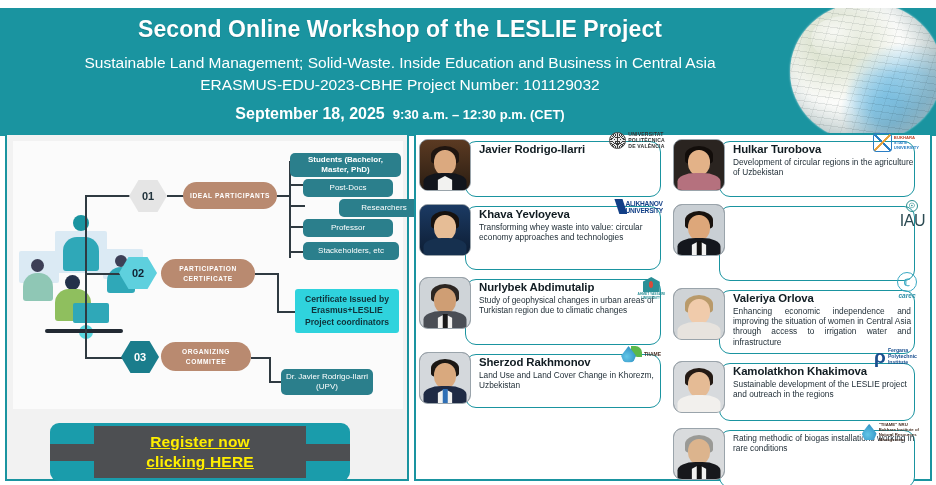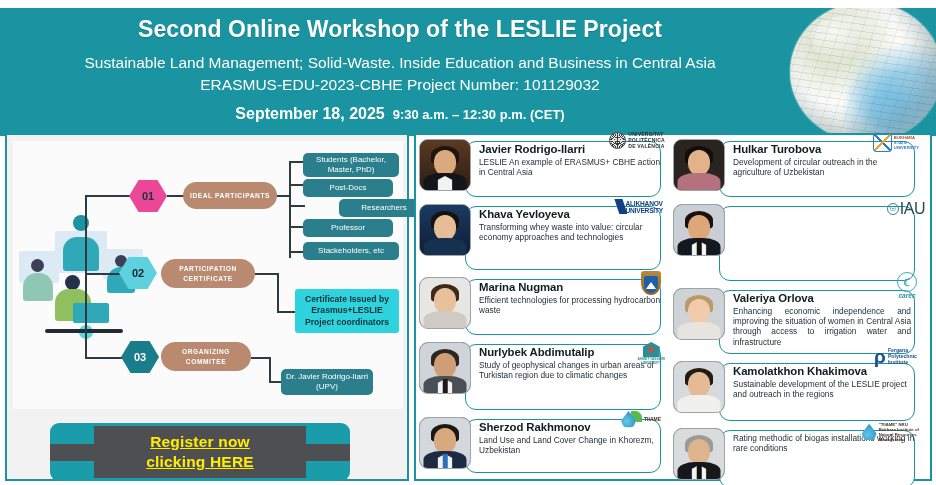--- a/index.html
+++ b/index.html
@@ -115,21 +115,21 @@
   .wire-v { width: 2px; }
   .wire-h { height: 2px; }
 
   .hexnum {
     position: absolute;
     width: 38px; height: 34px;
     display: flex; align-items: center; justify-content: center;
     font-size: 11px; font-weight: bold; color: #21333c;
     clip-path: polygon(25% 3%, 75% 3%, 100% 50%, 75% 97%, 25% 97%, 0% 50%);
   }
-  .hex-1 { background: #ec4899; }
+  .hex-1 { background: #e5e5e5; }
   .hex-2 { background: #5ed0de; color: #123; }
   .hex-3 { background: #1a7d8c; color: #ffffff; }
 
   .pill {
     position: absolute;
     background: #b98a70;
     color: #ffffff;
     border-radius: 16px;
     display: flex; flex-direction: column;
     align-items: center; justify-content: center;
@@ -410,21 +410,21 @@
       <div class="pill" style="left:170px;top:41px;width:94px;height:27px;">IDEAL PARTICIPANTS</div>
 
       <div class="wire wire-h" style="left:264px;top:54px;width:12px;"></div>
       <div class="wire wire-v" style="left:276px;top:20px;height:97px;"></div>
       <div class="wire wire-h" style="left:276px;top:20px;width:16px;"></div>
       <div class="wire wire-h" style="left:276px;top:43px;width:16px;"></div>
       <div class="wire wire-h" style="left:276px;top:64px;width:16px;"></div>
       <div class="wire wire-h" style="left:276px;top:85px;width:16px;"></div>
       <div class="wire wire-h" style="left:276px;top:110px;width:16px;"></div>
 
-      <div class="tealbox" style="left:290px;top:12px;width:96px;height:24px;">Students (Bachelor, Master, PhD)</div>
+      <div class="tealbox" style="left:277px;top:12px;width:111px;height:24px;font-weight:bold;">Students (Bachelor, Master, PhD)</div>
       <div class="tealbox" style="left:290px;top:38px;width:90px;height:18px;">Post-Docs</div>
       <div class="tealbox" style="left:290px;top:58px;width:90px;height:18px;margin-left:36px;">Researchers</div>
       <div class="tealbox" style="left:290px;top:78px;width:90px;height:18px;">Professor</div>
       <div class="tealbox" style="left:290px;top:101px;width:96px;height:18px;">Stackeholders, etc</div>
 
       <div class="hexnum hex-2" style="left:106px;top:115px;">02</div>
       <div class="pill" style="left:148px;top:118px;width:94px;height:29px;" style2="">PARTICIPATION
 CERTIFICATE</div>
       <div class="wire wire-h" style="left:242px;top:132px;width:22px;"></div>
       <div class="wire wire-v" style="left:264px;top:132px;height:38px;"></div>
@@ -459,21 +459,20 @@
         <div class="card-box"></div>
         <div class="photo">
           <div class="bg" style="background:linear-gradient(#5b3a22,#2a1d12);"></div>
           <div class="hair" style="background:#1f1510;"></div>
           <div class="head" style="background:#dba97f;"></div>
           <div class="torso" style="background:#12151c;"></div>
           <div class="shirt"></div>
         </div>
         <div class="card-text">
           <div class="sp-name">Javier Rodrigo-Ilarri</div>
-          <div class="sp-topic">LESLIE An example of ERASMUS+ CBHE action in Central Asia</div>
         </div>
         <div class="logo" style="right:2px;top:-6px;">
           <div class="upv-seal"></div>
           <div class="upv-txt">
             <div>UNIVERSITAT</div>
             <div>POLITÈCNICA</div>
             <div>DE  VALÈNCIA</div>
           </div>
         </div>
       </div>
@@ -492,40 +491,20 @@
         </div>
         <div class="logo" style="right:4px;top:-3px;">
           <div class="ulikh-mark"></div>
           <div class="ulikh-txt">
             <div>ALIKHANOV</div>
             <div>UNIVERSITY</div>
           </div>
         </div>
       </div>
 
-      <div class="card" style="height:62px;">
-        <div class="card-box"></div>
-        <div class="photo">
-          <div class="bg" style="background:#e8e6e2;"></div>
-          <div class="hair" style="background:#3a2a1c;"></div>
-          <div class="head" style="background:#e8c19b;"></div>
-          <div class="torso" style="background:#cfcac3;"></div>
-        </div>
-        <div class="card-text">
-          <div class="sp-name">Marina Nugman</div>
-          <div class="sp-topic">Efficient technologies for processing hydrocarbon waste</div>
-        </div>
-        <div class="logo" style="right:6px;top:-4px;">
-          <div class="shield">
-            <div class="shield-in">
-              <div class="shield-peak"></div>
-            </div>
-          </div>
-        </div>
-      </div>
 
       <div class="card" style="height:72px;">
         <div class="card-box"></div>
         <div class="photo">
           <div class="bg" style="background:#cfd4d8;"></div>
           <div class="hair" style="background:#2c2622;"></div>
           <div class="head" style="background:#cf9e74;"></div>
           <div class="torso" style="background:#4a4e55;"></div>
           <div class="shirt"></div>
           <div class="tie" style="background:#1a1a1a;"></div>
@@ -572,21 +551,21 @@
       <div class="card" style="height:62px;">
         <div class="card-box"></div>
         <div class="photo">
           <div class="bg" style="background:#2a2420;"></div>
           <div class="hair" style="background:#120d0a;"></div>
           <div class="head" style="background:#e3b288;"></div>
           <div class="torso" style="background:#b5717e;"></div>
         </div>
         <div class="card-text">
           <div class="sp-name">Hulkar Turobova</div>
-          <div class="sp-topic">Development of circular outreach in the agriculture of Uzbekistan</div>
+          <div class="sp-topic">Development of circular regions in the agriculture of Uzbekistan</div>
         </div>
         <div class="logo" style="right:2px;top:-4px;">
           <div class="bsu-mark"></div>
           <div class="bsu-txt">
             <div>BUKHARA</div>
             <div style="color:#2a7ec4">STATE</div>
             <div style="color:#2a7ec4">UNIVERSITY</div>
           </div>
         </div>
       </div>
@@ -594,21 +573,21 @@
       <div class="card" style="height:81px;">
         <div class="card-box"></div>
         <div class="photo">
           <div class="bg" style="background:#c9cfd4;"></div>
           <div class="hair" style="background:#18120e;"></div>
           <div class="head" style="background:#dda77a;"></div>
           <div class="torso" style="background:#14171d;"></div>
           <div class="shirt"></div>
           <div class="tie" style="background:#111;"></div>
         </div>
-        <div class="logo" style="right:-4px;top:-2px;">
+        <div class="logo" style="right:-4px;top:-2px;flex-direction:column;">
           <div class="iau-circ">☉</div>
           <div class="iau-txt">IAU</div>
         </div>
       </div>
 
       <div class="card" style="height:70px;">
         <div class="card-box"></div>
         <div class="photo">
           <div class="bg" style="background:#cfd3d6;"></div>
           <div class="hair" style="background:#b99a6a;"></div>

